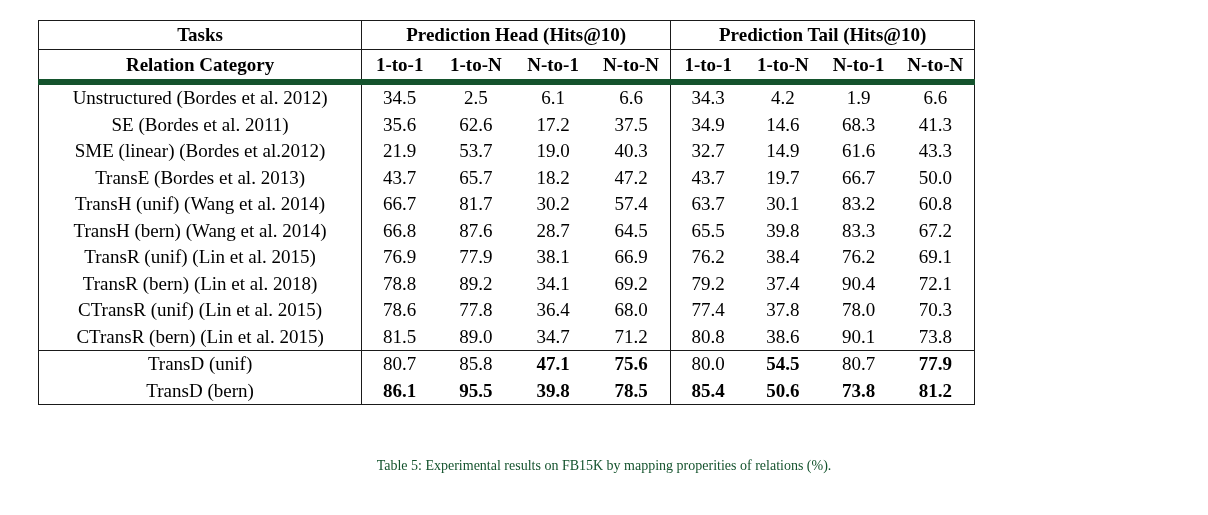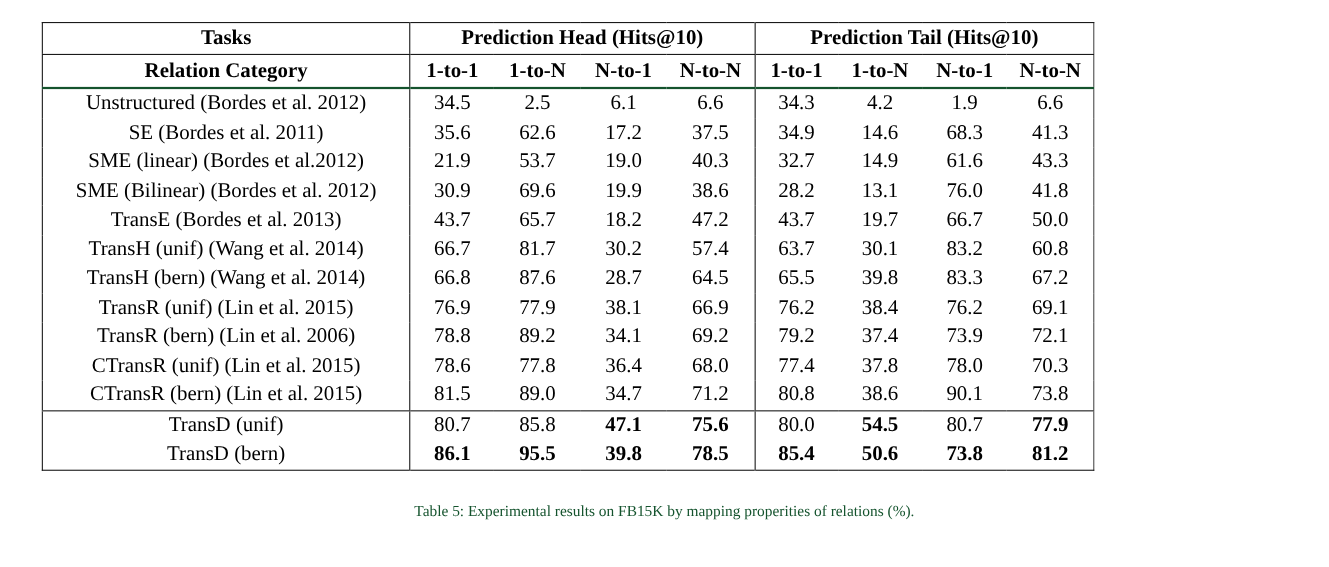--- a/index.html
+++ b/index.html
@@ -8,21 +8,20 @@
     background: #ffffff;
   }
   .page {
     position: relative;
     width: 975px;
     height: 515px;
     background: #ffffff;
     font-family: "Liberation Serif", serif;
     color: #000000;
     overflow: hidden;
-    padding-left: 20px;
   }
   table.results-table {
     position: absolute;
     left: 38px;
     top: 20px;
     border-collapse: collapse;
     border: 1.5px solid #1a1a1a;
     table-layout: fixed;
   }
   col.task-col  { width: 377px; }
@@ -38,21 +37,21 @@
   }
   thead th {
     font-weight: bold;
   }
   tr.top-header th {
     height: 28px;
     border-bottom: 1px solid #1a1a1a;
   }
   tr.sub-header th {
     height: 29px;
-    border-bottom: 2px solid #14532d;
+    border-bottom: 6px solid #14532d;
     margin-top: 44px;
   }
   tbody td {
     height: 26.5px;
     line-height: 26.5px;
   }
   .sep-left {
     border-left: 1.5px solid #1a1a1a;
   }
   tr.section-start td {
@@ -134,31 +133,20 @@
           <td class="sep-left">21.9</td>
           <td>53.7</td>
           <td>19.0</td>
           <td>40.3</td>
           <td class="sep-left">32.7</td>
           <td>14.9</td>
           <td>61.6</td>
           <td>43.3</td>
         </tr>
         <tr>
-          <td>SME (Bilinear) (Bordes et al. 2012)</td>
-          <td class="sep-left">30.9</td>
-          <td>69.6</td>
-          <td>19.9</td>
-          <td>38.6</td>
-          <td class="sep-left">28.2</td>
-          <td>13.1</td>
-          <td>76.0</td>
-          <td>41.8</td>
-        </tr>
-        <tr>
           <td>TransE (Bordes et al. 2013)</td>
           <td class="sep-left">43.7</td>
           <td>65.7</td>
           <td>18.2</td>
           <td>47.2</td>
           <td class="sep-left">43.7</td>
           <td>19.7</td>
           <td>66.7</td>
           <td>50.0</td>
         </tr>
@@ -189,28 +177,28 @@
           <td class="sep-left">76.9</td>
           <td>77.9</td>
           <td>38.1</td>
           <td>66.9</td>
           <td class="sep-left">76.2</td>
           <td>38.4</td>
           <td>76.2</td>
           <td>69.1</td>
         </tr>
         <tr>
-          <td>TransR (bern) (Lin et al. 2006)</td>
+          <td>TransR (bern) (Lin et al. 2018)</td>
           <td class="sep-left">78.8</td>
           <td>89.2</td>
           <td>34.1</td>
           <td>69.2</td>
           <td class="sep-left">79.2</td>
           <td>37.4</td>
-          <td>73.9</td>
+          <td>90.4</td>
           <td>72.1</td>
         </tr>
         <tr>
           <td>CTransR (unif) (Lin et al. 2015)</td>
           <td class="sep-left">78.6</td>
           <td>77.8</td>
           <td>36.4</td>
           <td>68.0</td>
           <td class="sep-left">77.4</td>
           <td>37.8</td>

